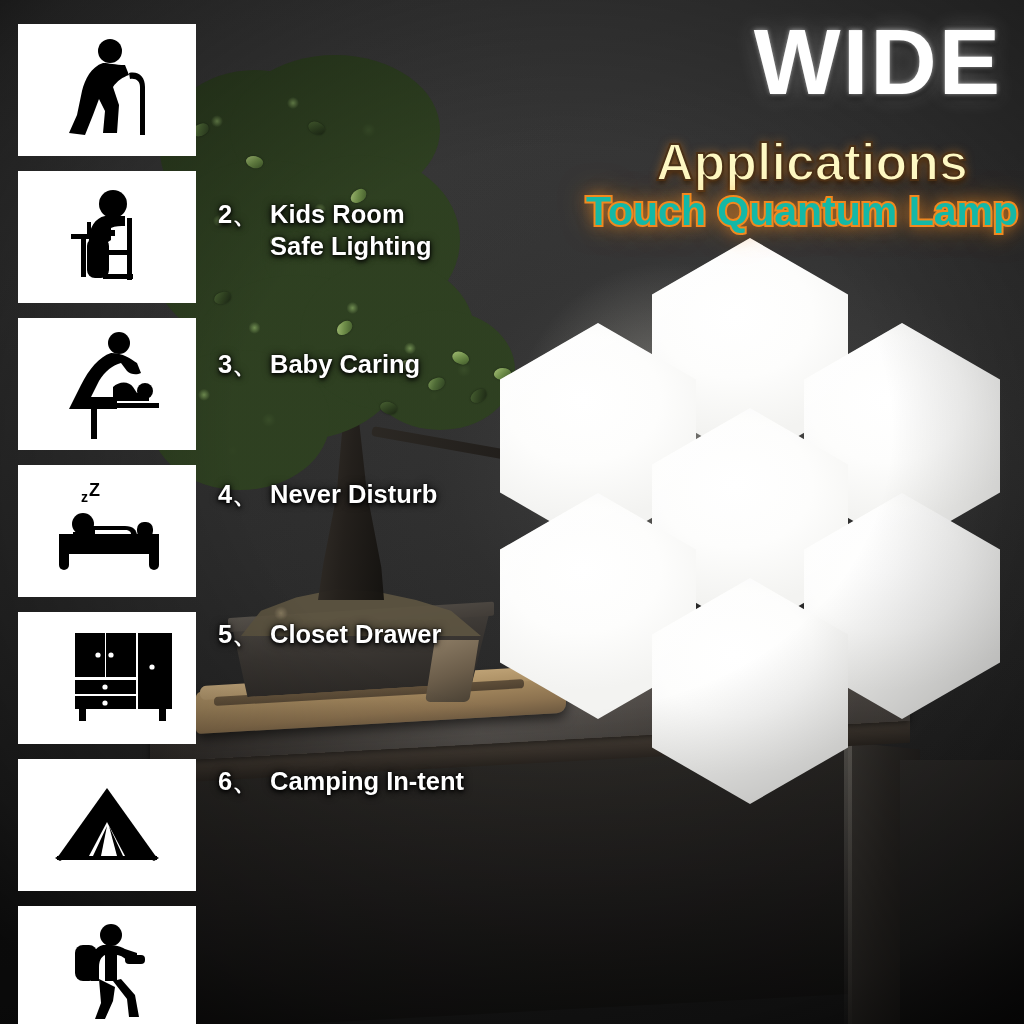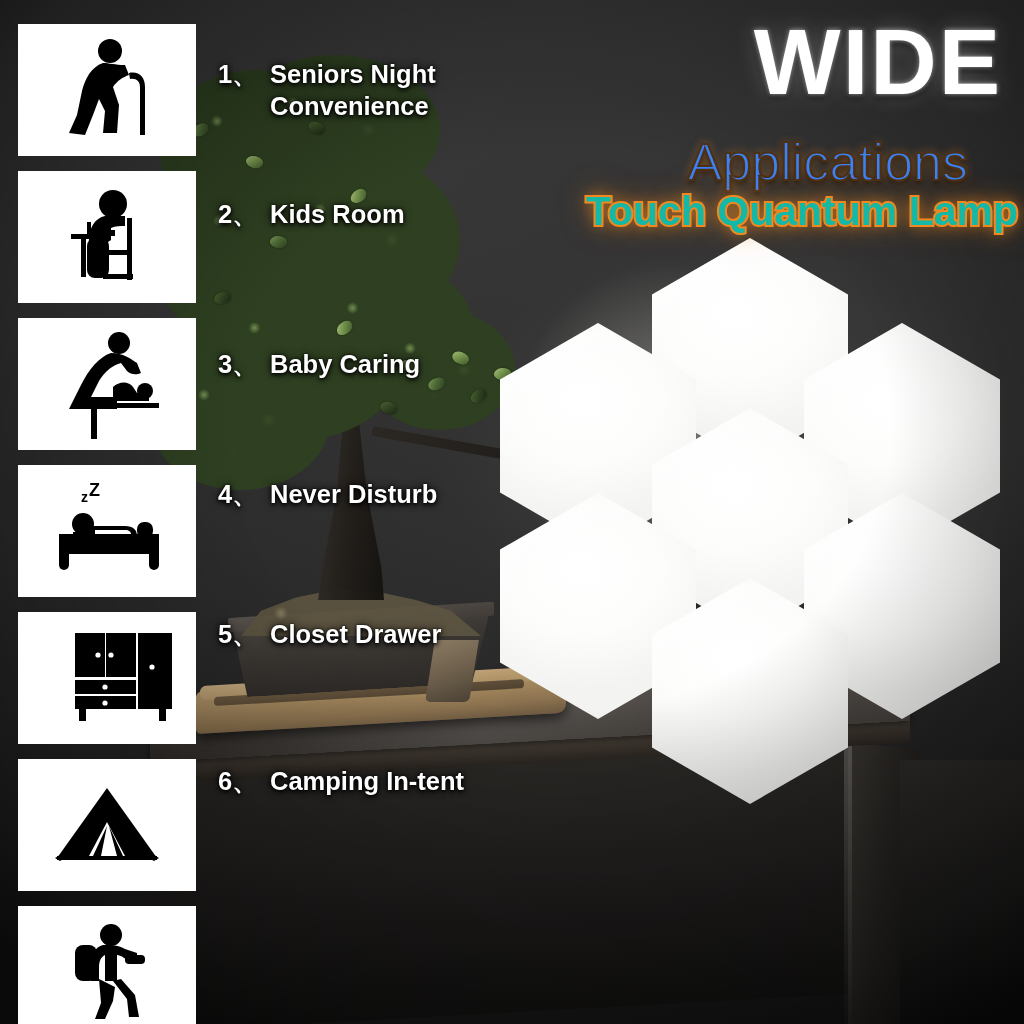--- a/index.html
+++ b/index.html
@@ -176,21 +176,21 @@
 
   
   .head-wide {
     position:absolute; right:22px; top:16px;
     font-size:92px; font-weight:bold; letter-spacing:2px; line-height:1;
     color:#ffffff;
     text-shadow:0 0 5px rgba(255,255,255,0.65), 0 3px 7px rgba(0,0,0,0.85), 0 0 22px rgba(255,255,255,0.25);
   }
   .head-apps {
     position:absolute; right:56px; top:136px;
-    font-size:52px; font-weight:normal; line-height:1; color:#3b82f6;
+    font-size:52px; font-weight:bold; line-height:1; color:#fef9c3;
     -webkit-text-stroke:2px #4a3118;
     text-shadow:0 0 10px rgba(242,139,34,0.55), 0 3px 5px rgba(0,0,0,0.8);
     margin-left:6px;
   }
   .head-sub {
     position:absolute; right:6px; top:190px;
     font-size:41px; font-weight:bold; line-height:1.05; color:#14b8a6;
     -webkit-text-stroke:4px #f28b22; paint-order:stroke fill;
     text-shadow:0 0 16px rgba(242,139,34,0.95), 0 0 30px rgba(242,139,34,0.55);
     white-space:nowrap;
@@ -383,26 +383,23 @@
         <rect x="84" y="38" width="20" height="9" rx="4" fill="#000"></rect>
         <path d="M58 62 L60 86 L54 102 L64 102 L72 84 L74 70 Z" fill="#000"></path>
         <path d="M72 64 L86 82 L88 100 L98 100 L94 78 L80 62 Z" fill="#000"></path>
       </svg>
     </div>
 
   </div>
 
   <div class="list">
 
-    <div class="item i1">
-      <span class="num">1、</span><span class="txt"><span>Seniors Night</span><span class="l2">Convenience</span></span>
-    </div>
 
     <div class="item i2">
-      <span class="num">2、</span><span class="txt"><span>Kids Room</span></span>
+      <span class="num">2、</span><span class="txt"><span>Kids Room</span><span class="l2">Safe Lighting</span></span>
     </div>
 
     <div class="item i3">
       <span class="num">3、</span><span class="txt"><span>Baby Caring</span></span>
     </div>
 
     <div class="item i4">
       <span class="num">4、</span><span class="txt"><span>Never Disturb</span></span>
     </div>
 

